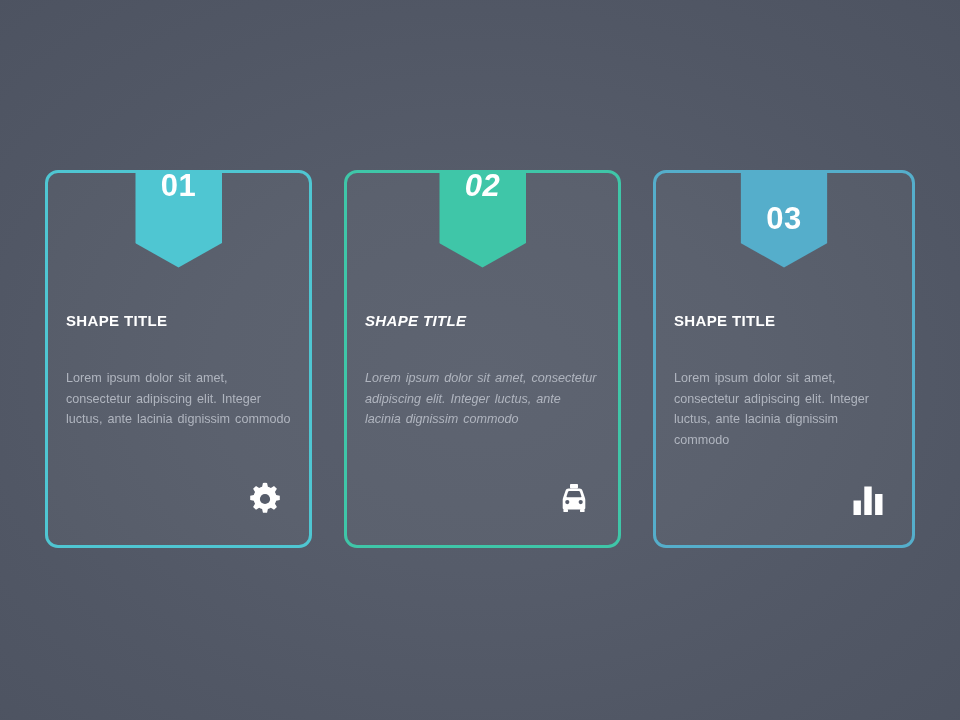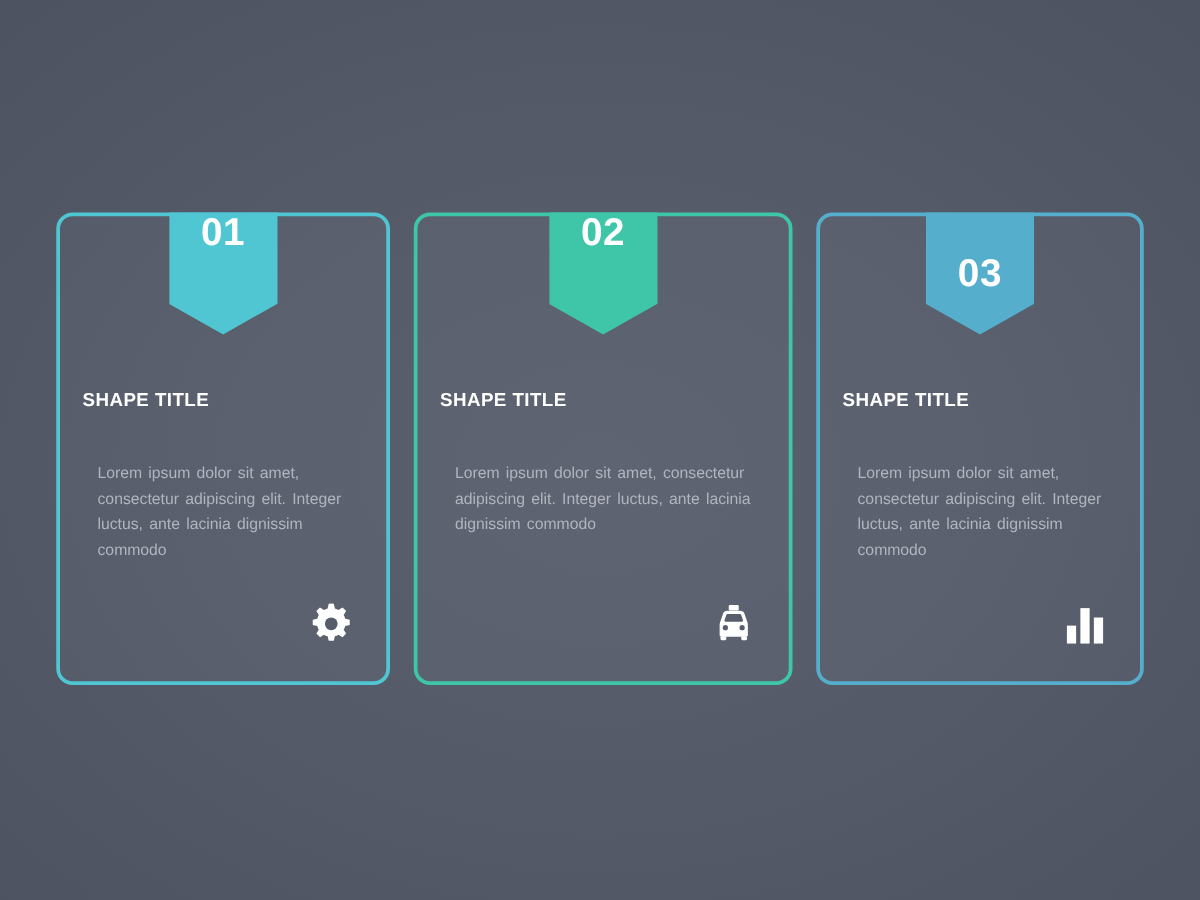--- a/index.html
+++ b/index.html
@@ -41,21 +41,21 @@
 
   .card {
     position: relative;
     width: 267px;
     height: 378px;
     box-sizing: border-box;
     border: 3.5px solid #4fc6d2;
     border-radius: 13px;
     background: rgba(255,255,255,0.030);
   }
-  .card.c2 { width: 303px; }
+  .card.c2 { width: 277px; font-style: italic; }
   .card.c3 { width: 262px; }
 
   
   .ribbon {
     position: absolute;
     top: -3.5px;
     left: 50%;
     transform: translateX(-50%);
     width: 87px;
     height: 98px;
@@ -87,21 +87,21 @@
     font-size: 15px;
     font-weight: bold;
     letter-spacing: 0.35px;
     margin: 0 0 40px 0;
     line-height: 1;
   }
   .card-text {
     color: #b0b5bf;
     font-size: 12.6px;
     line-height: 20.5px;
-    margin: 12px;
+    margin: 0;
     word-spacing: 1.5px;
   }
 
   
   .card-icon {
     position: absolute;
     right: 24px;
     bottom: 26px;
     width: 40px;
     height: 40px;

